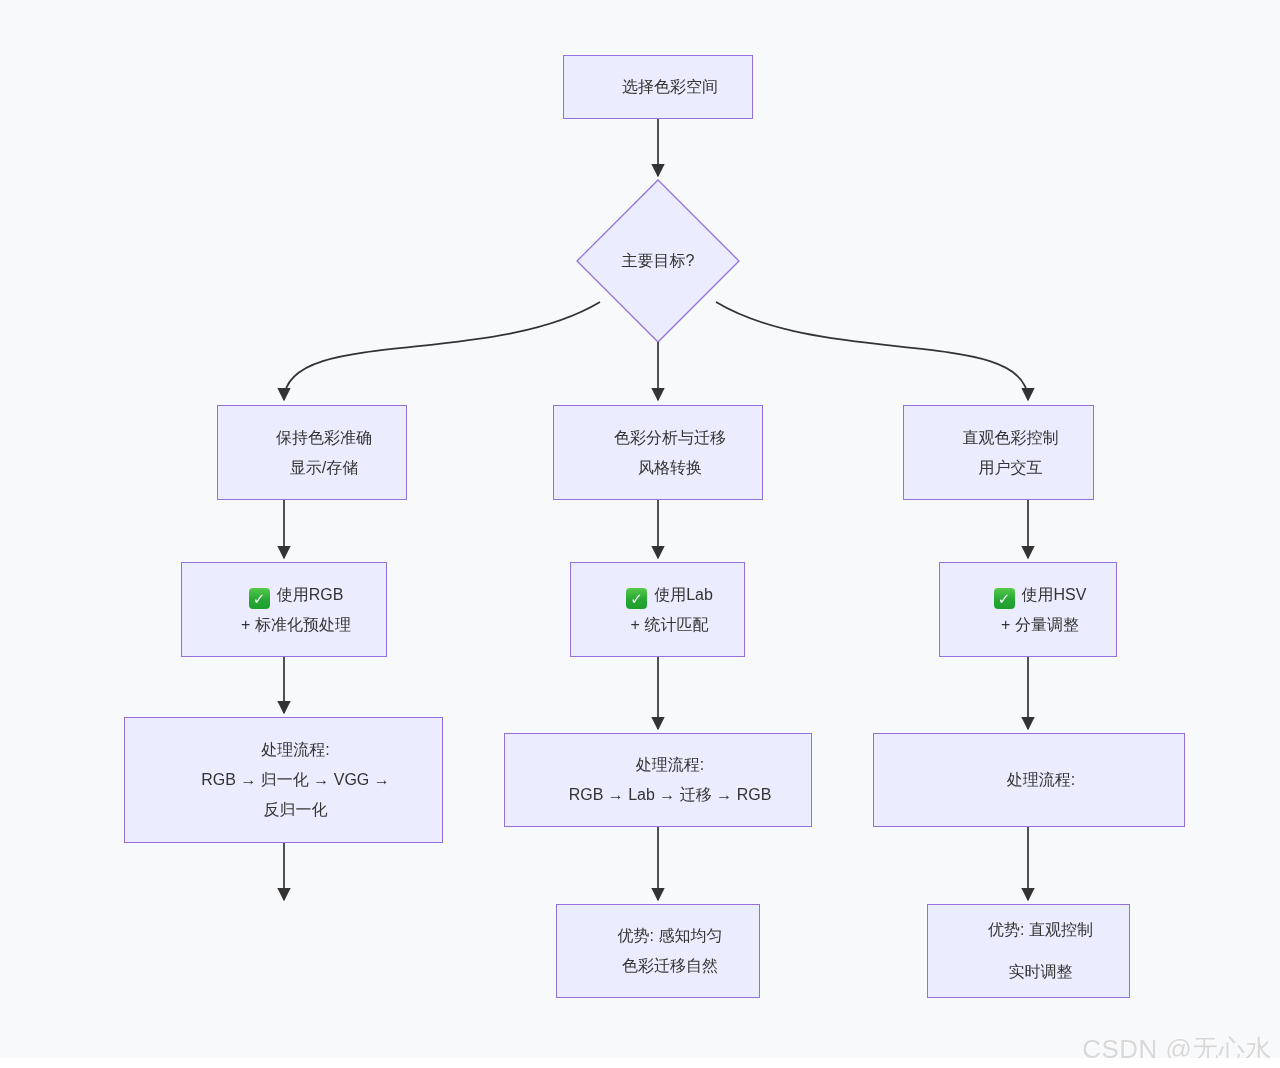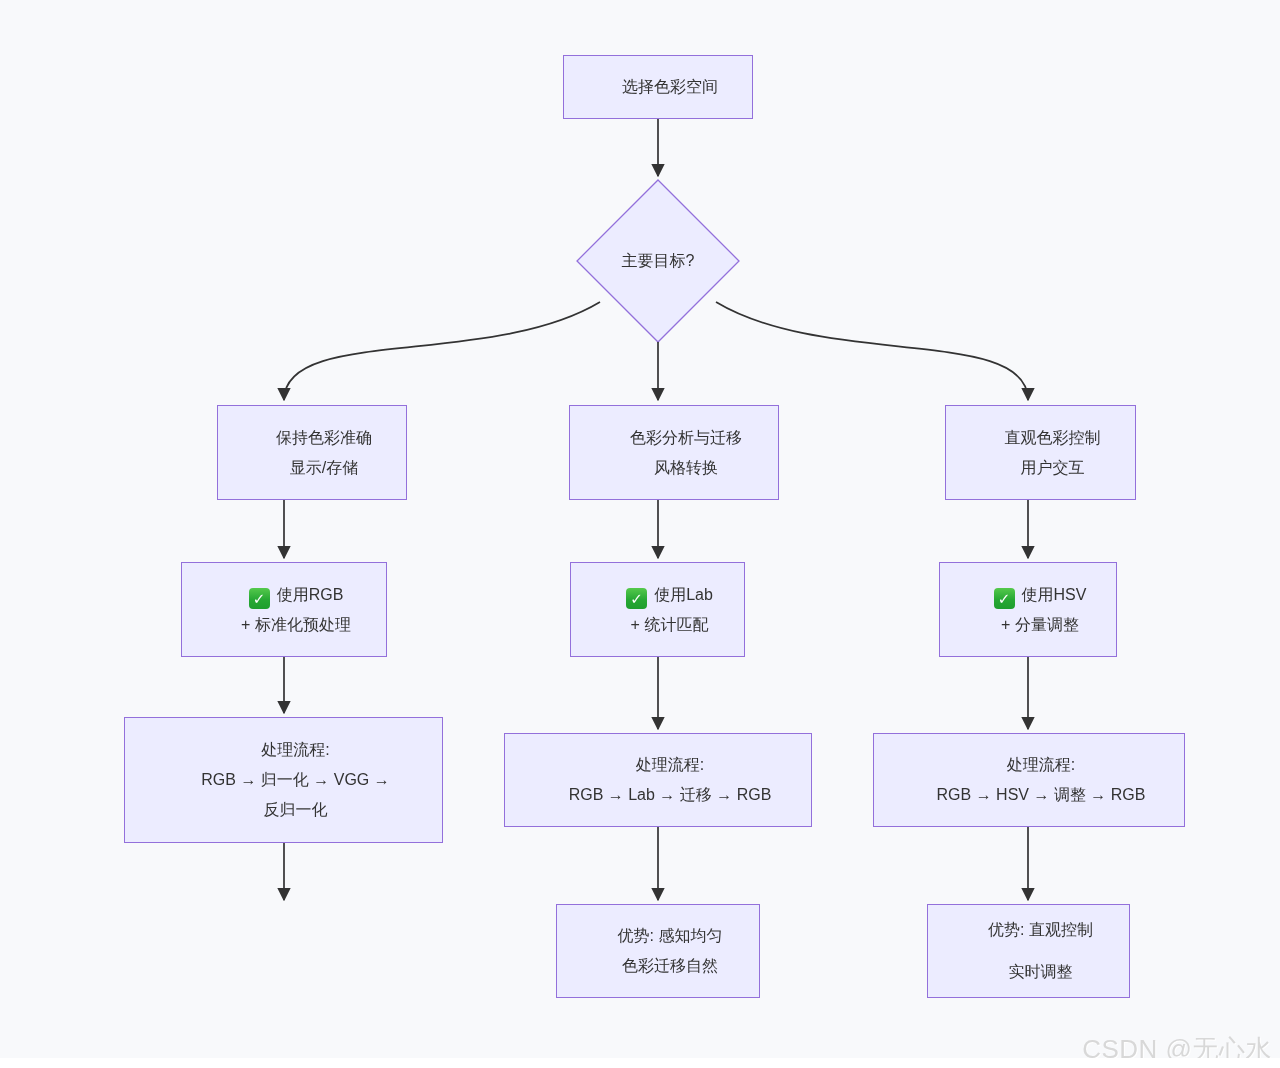--- a/index.html
+++ b/index.html
@@ -127,25 +127,25 @@
   </div>
 
   <div class="diamond-label" style="left:577px; top:180px; width:162px; height:162px;">
     <span>主要目标?</span>
   </div>
 
   <div class="node" style="left:189px; top:405px; width:190px; height:95px;margin-left:28px;">
     <span class="line">保持色彩准确</span>
     <span class="line">显示/存储</span>
   </div>
-  <div class="node" style="left:553px; top:405px; width:210px; height:95px;margin-left:16px;">
+  <div class="node" style="left:553px; top:405px; width:210px; height:95px;">
     <span class="line">色彩分析与迁移</span>
     <span class="line">风格转换</span>
   </div>
-  <div class="node" style="left:945px; top:405px; width:191px; height:95px;">
+  <div class="node" style="left:903px; top:405px; width:191px; height:95px;">
     <span class="line">直观色彩控制</span>
     <span class="line">用户交互</span>
   </div>
 
   <div class="node" style="left:181px; top:562px; width:206px; height:95px;">
     <span class="line line-flex">
       <span class="check">✓</span>
       <span>使用RGB</span>
     </span>
     <span class="line">+ 标准化预处理</span>
@@ -169,21 +169,20 @@
     <span class="line">处理流程:</span>
     <span class="line">RGB → 归一化 → VGG →</span>
     <span class="line">反归一化</span>
   </div>
   <div class="node" style="left:504px; top:733px; width:308px; height:94px;">
     <span class="line">处理流程:</span>
     <span class="line">RGB → Lab → 迁移 → RGB</span>
   </div>
   <div class="node" style="left:873px; top:733px; width:312px; height:94px;">
     <span class="line">处理流程:</span>
-    <span class="line">RGB → HSV → 调整 → RGB</span>
   </div>
 
   <div class="node" style="left:556px; top:904px; width:204px; height:94px;">
     <span class="line">优势: 感知均匀</span>
     <span class="line">色彩迁移自然</span>
   </div>
   <div class="node" style="left:927px; top:904px; width:203px; height:94px;gap:12px;">
     <span class="line">优势: 直观控制</span>
     <span class="line">实时调整</span>
   </div>

